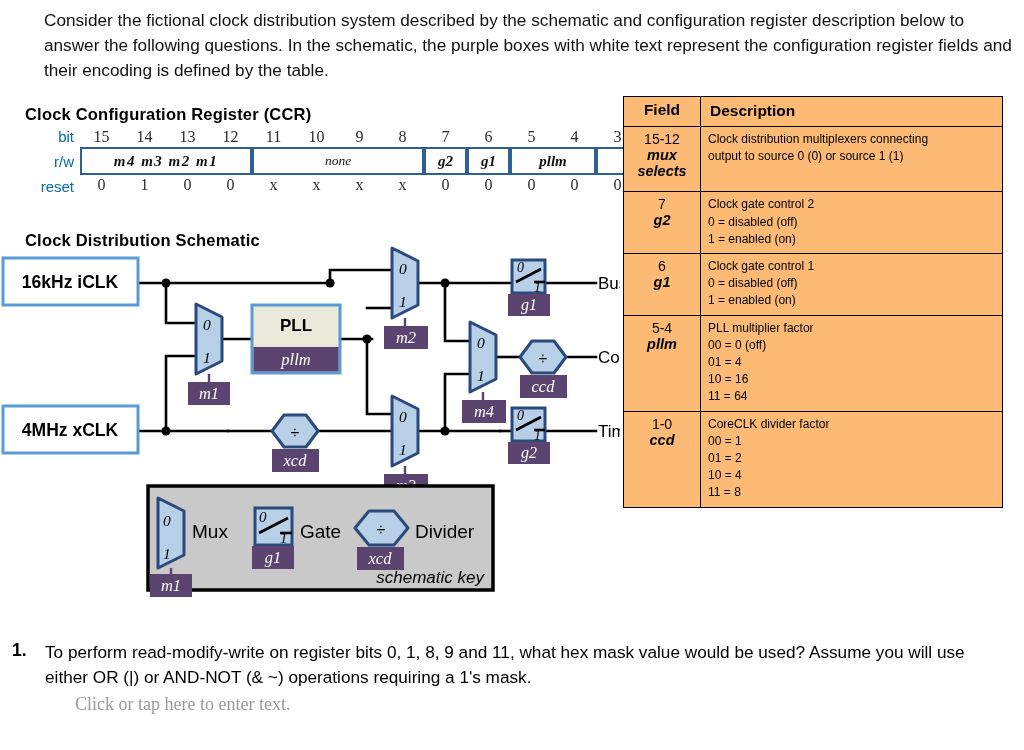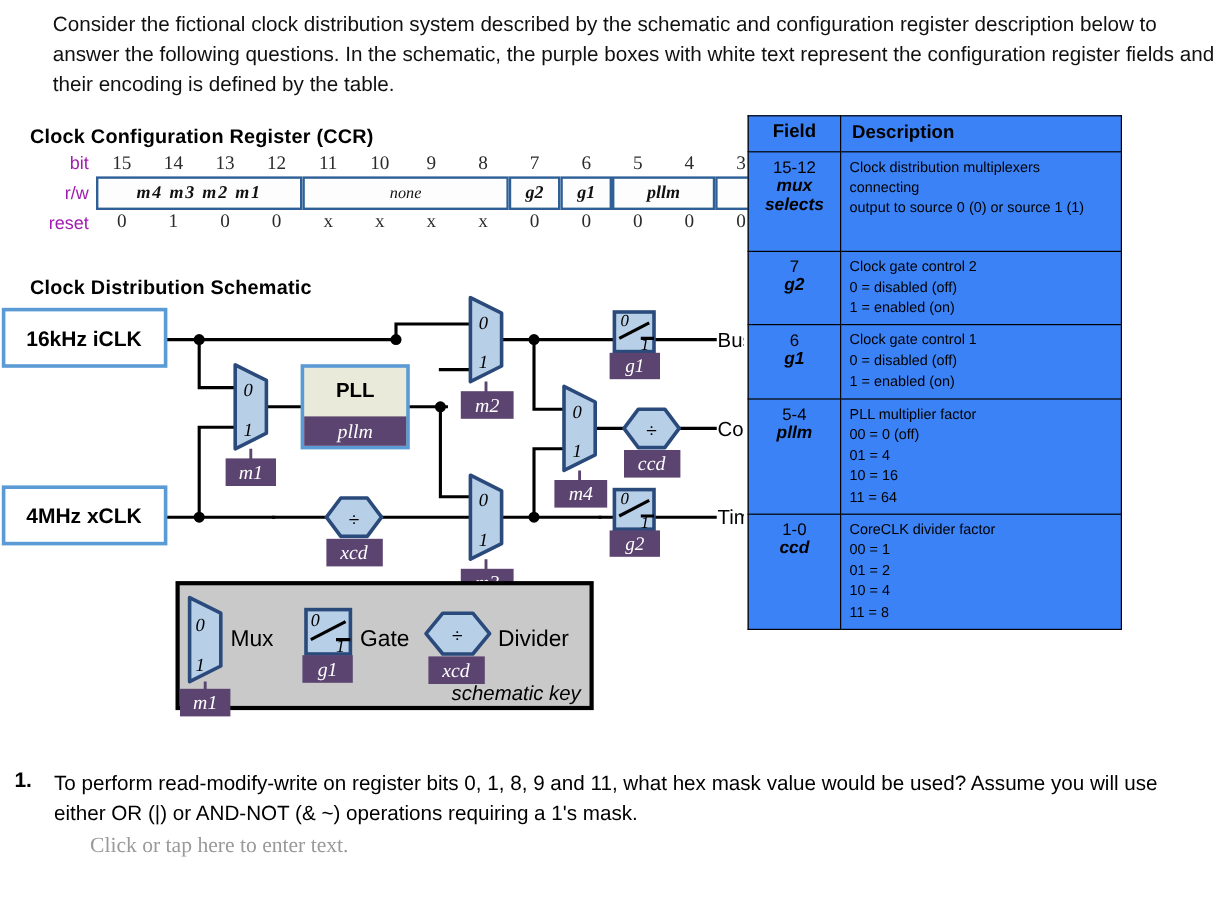--- a/index.html
+++ b/index.html
@@ -33,21 +33,21 @@
   }
   #ccr-head { left: 25px; top: 105px; }
   #sch-head { left: 25px; top: 231px; }
 
   
   #ccr { position: absolute; left: 24px; top: 126px; }
   #ccr table { border-collapse: collapse; }
   #ccr td { padding: 0; }
   .rowlab {
     width: 50px; text-align: right;
-    font-size: 15px; color: #a21caf;
+    font-size: 15px; color: #0369a1;
     padding-right: 6px !important;
     vertical-align: middle;
     font-family: "Liberation Sans", sans-serif;
   }
   .bitnum {
     height: 20px; width: 43px;
     text-align: center; vertical-align: bottom;
     font-family: "Liberation Serif", serif;
     font-size: 16px; color: #2b2b2b;
     padding-bottom: 1px !important;
@@ -72,22 +72,22 @@
     box-sizing: border-box;
   }
   .fieldcell.none {
     font-size: 13.5px; font-weight: 400; font-style: italic; margin-top: 44px;
   }
   .fieldcell.mux { letter-spacing: 1.5px; }
 
   
   #desc { position: absolute; left: 623px; top: 96px; width: 380px; }
   #desc table {
-    border-collapse: collapse; width: 312px;
-    background: #3b82f6;
+    border-collapse: collapse; width: 380px;
+    background: #fdba74;
   }
   #desc th, #desc td {
     border: 1.6px solid #000;
     vertical-align: top;
     padding: 4px 7px 5px 7px;
   }
   #desc th {
     font-size: 15.5px; font-weight: bold;
     text-align: center; padding: 5px 7px 6px 7px;
   }

